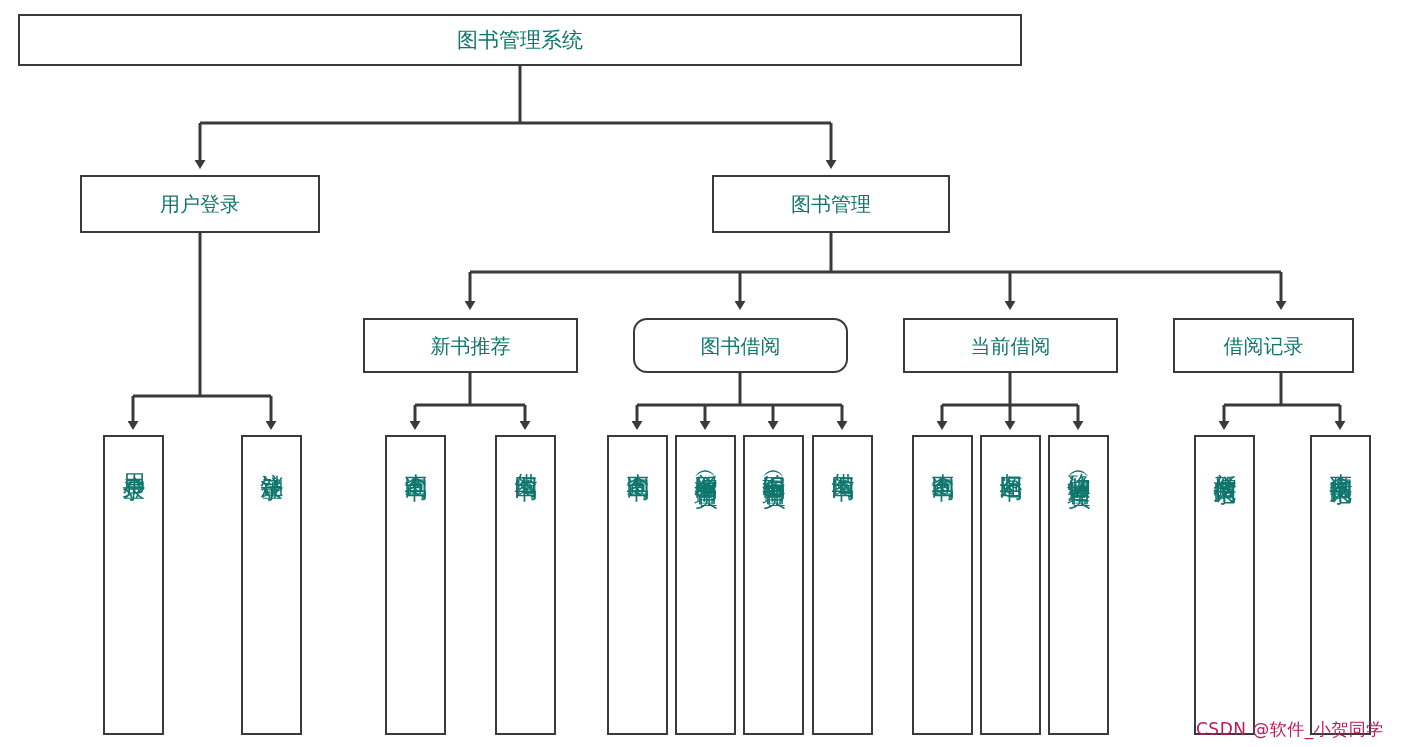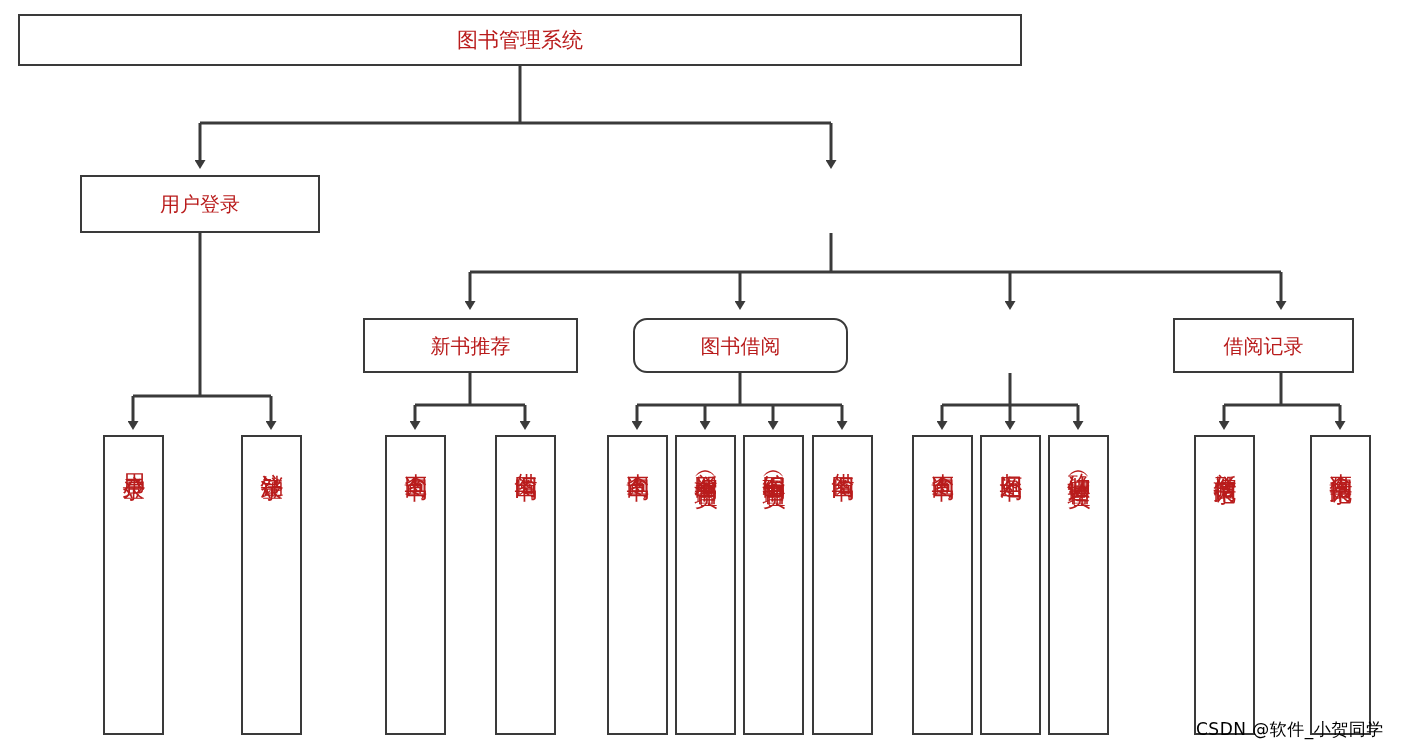--- a/index.html
+++ b/index.html
@@ -27,21 +27,21 @@
     pointer-events: none;
   }
   .node {
     position: absolute;
     box-sizing: border-box;
     border: 2px solid #3a3a3a;
     background: #ffffff;
     display: flex;
     align-items: center;
     justify-content: center;
-    color: #b91c1c;
+    color: #0f766e;
     z-index: 2;
   }
   .node-label {
     display: block;
     text-align: center;
     line-height: 1.0;
     white-space: nowrap;
   }
   
   .lvl-root {
@@ -62,21 +62,21 @@
     writing-mode: vertical-rl;
     text-orientation: upright;
     -webkit-writing-mode: vertical-rl;
     font-size: 23px;
     line-height: 1.12;
     letter-spacing: 2px;
     white-space: nowrap;
   }
   .watermark {
     position: absolute;
-    color: #000000;
+    color: #be185d;
     font-size: 17px;
     letter-spacing: 0.5px;
     white-space: nowrap;
     z-index: 3;
   }
 </style>
 </head>
 <body>
 
 <div id="canvas">
@@ -134,29 +134,35 @@
   </svg>
 
   <div class="node lvl-root" style="left:18px; top:14px; width:1004px; height:52px;">
     <span class="node-label">图书管理系统</span>
   </div>
 
   <div class="node lvl-2" style="left:80px; top:175px; width:240px; height:58px;">
     <span class="node-label">用户登录</span>
   </div>
 
+  <div class="node lvl-2" style="left:712px; top:175px; width:238px; height:58px;">
+    <span class="node-label">图书管理</span>
+  </div>
 
   <div class="node lvl-3" style="left:363px; top:318px; width:215px; height:55px;">
     <span class="node-label">新书推荐</span>
   </div>
 
   <div class="node lvl-3" style="left:633px; top:318px; width:215px; height:55px;border-radius:14px;">
     <span class="node-label">图书借阅</span>
   </div>
 
+  <div class="node lvl-3" style="left:903px; top:318px; width:215px; height:55px;">
+    <span class="node-label">当前借阅</span>
+  </div>
 
   <div class="node lvl-3" style="left:1173px; top:318px; width:181px; height:55px;">
     <span class="node-label">借阅记录</span>
   </div>
 
   <div class="node leaf" style="left:103px; top:435px; width:61px; height:300px;">
     <span class="node-label">用户登录</span>
   </div>
 
   <div class="node leaf" style="left:241px; top:435px; width:61px; height:300px;">

